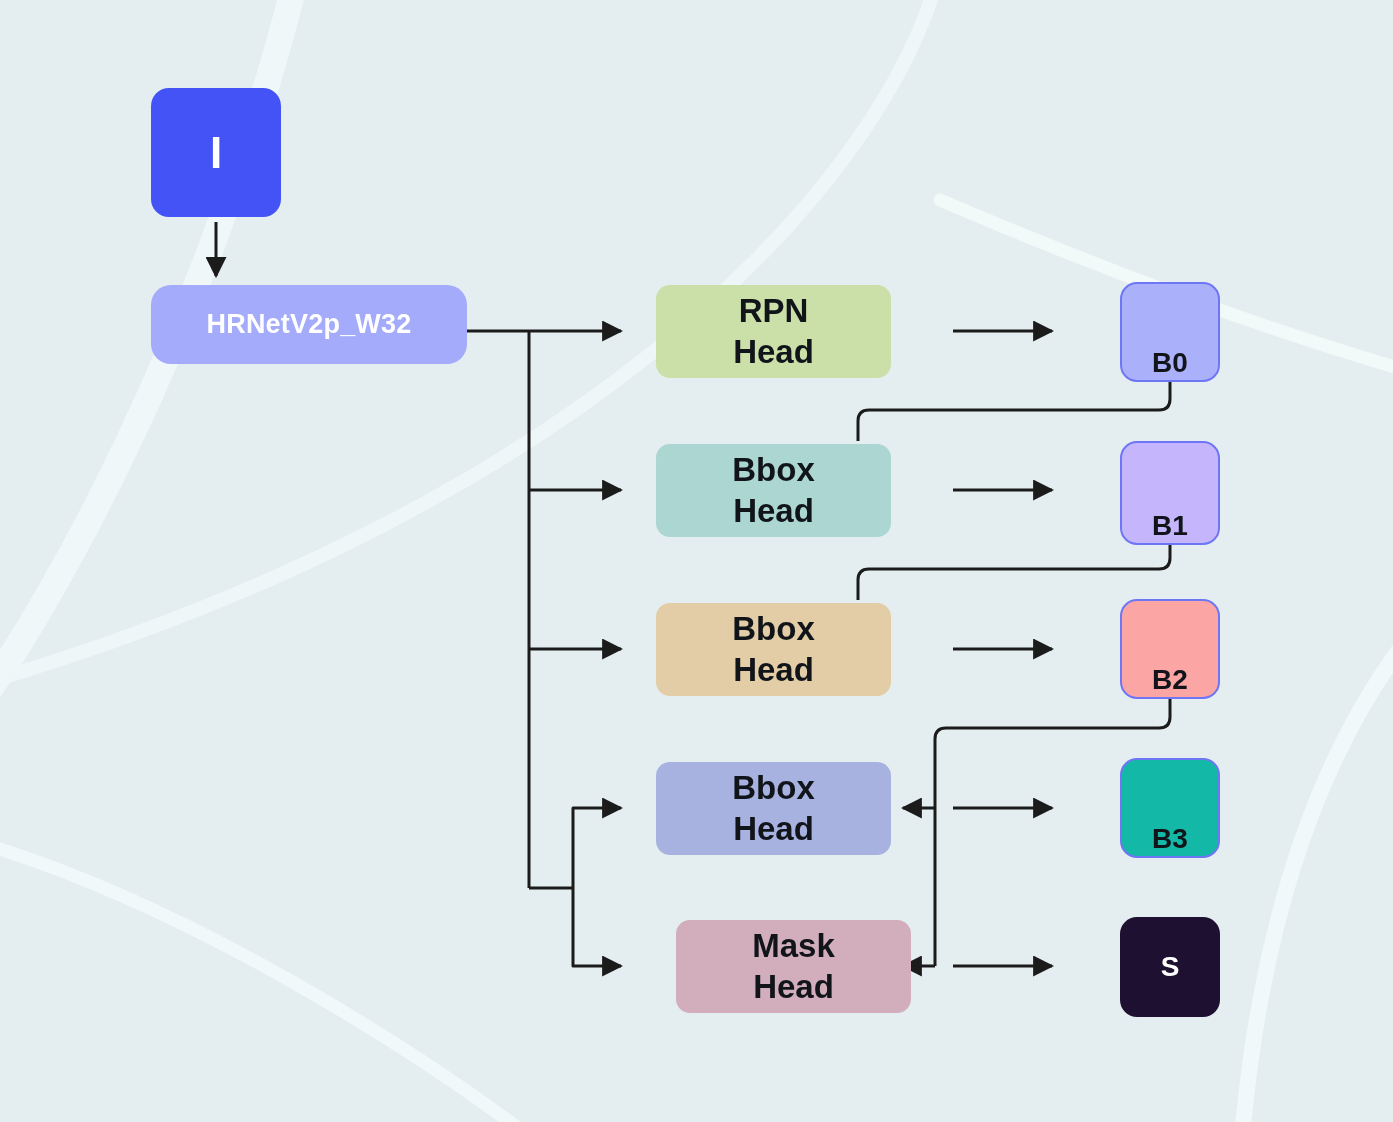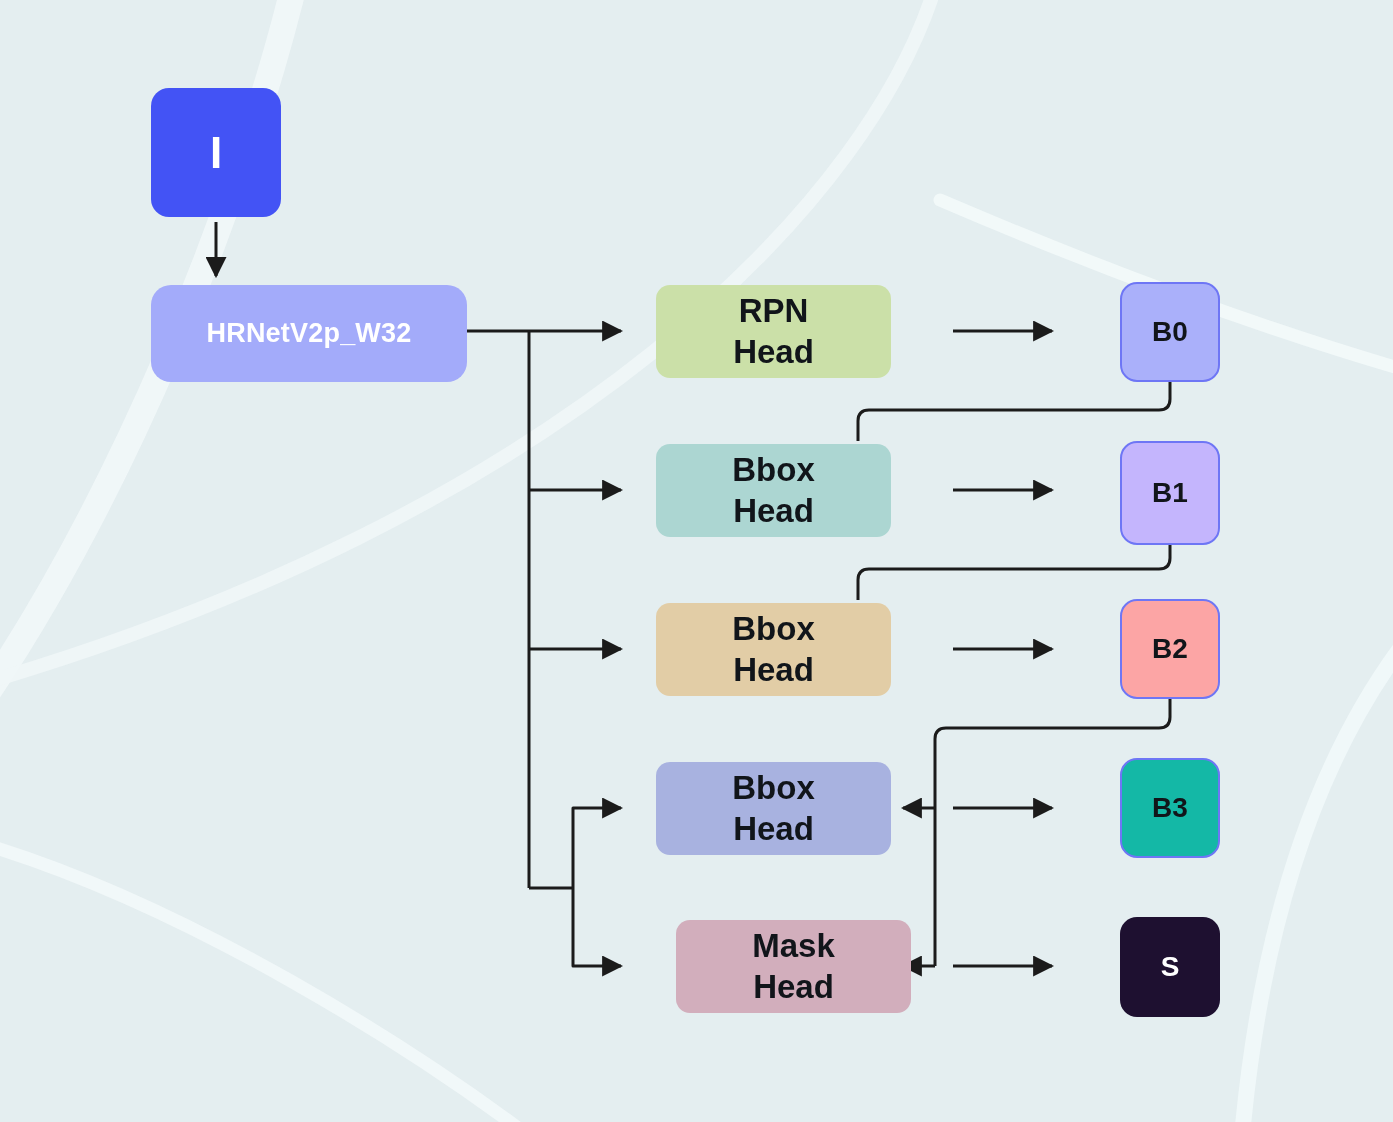--- a/index.html
+++ b/index.html
@@ -65,20 +65,21 @@
     font-size: 33px;
   }
 
   
   .node-out {
     border-radius: 17px;
     color: #11151a;
     font-weight: 700;
     font-size: 28px;
     border: 2.5px solid #6e76f5;
+    align-items: flex-end;
   }
 
   
   .node-score {
     border-radius: 17px;
     color: #ffffff;
     font-weight: 700;
     font-size: 28px;
   }
 </style>
@@ -132,21 +133,21 @@
       <path d="M 1170,699 L 1170,717 Q 1170,728 1159,728 L 946,728 Q 935,728 935,739 L 935,966"></path>
       <path d="M 935,808 L 903,808" marker-end="url(#ah)"></path>
       <path d="M 935,966 L 903,966" marker-end="url(#ah)"></path>
     </g>
   </svg>
 
   <div class="node node-input" style="left:151px; top:88px; width:130px; height:129px; background:#4353f5;">
     <span>I</span>
   </div>
 
-  <div class="node node-backbone" style="left:151px; top:285px; width:316px; height:97px; background:#a3abfa;">
+  <div class="node node-backbone" style="left:151px; top:285px; width:316px; height:79px; background:#a3abfa;">
     <span>HRNetV2p_W32</span>
   </div>
 
   <div class="node node-head" style="left:656px; top:285px; width:235px; height:93px; background:#cbe0a8;">
     <span>RPN
 Head</span>
   </div>
 
   <div class="node node-head" style="left:656px; top:444px; width:235px; height:93px; background:#acd6d2;">
     <span>Bbox

